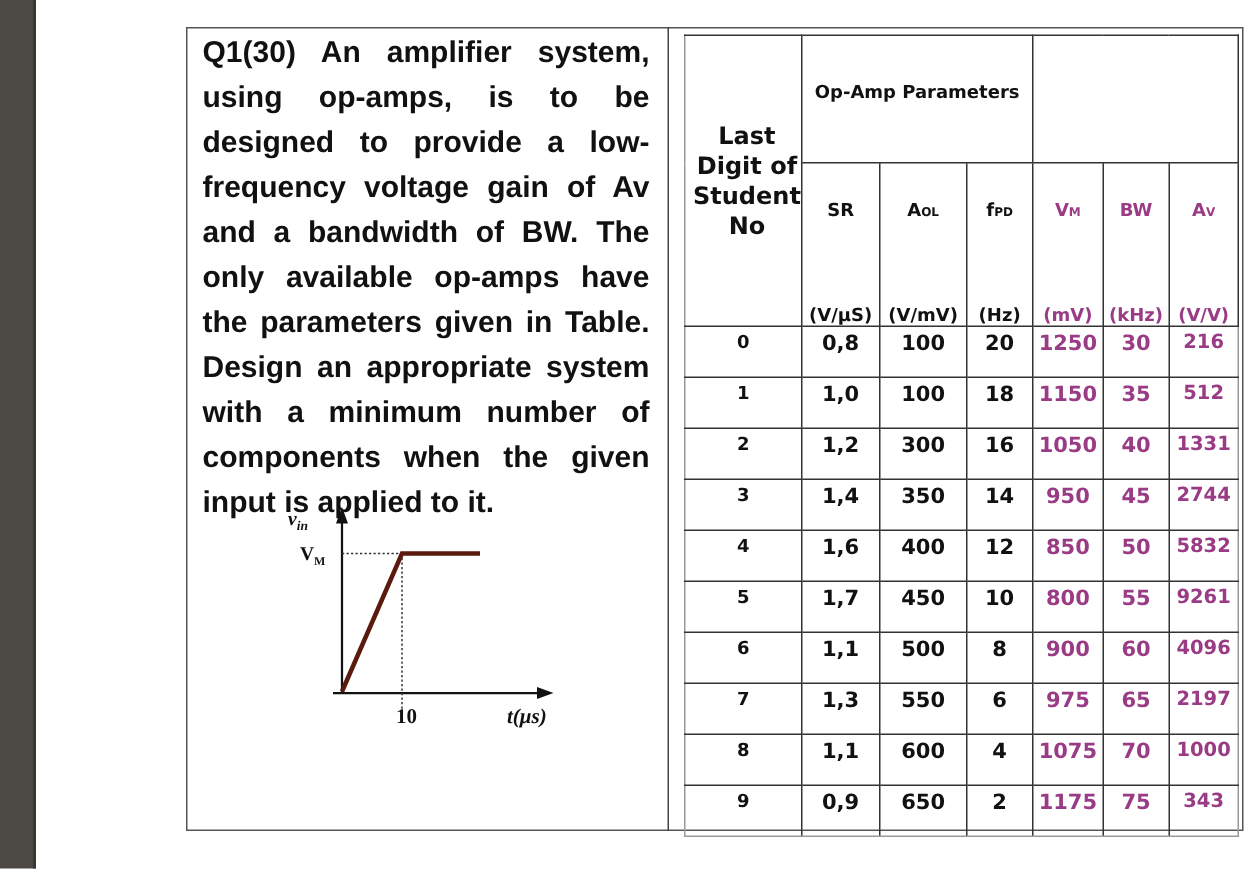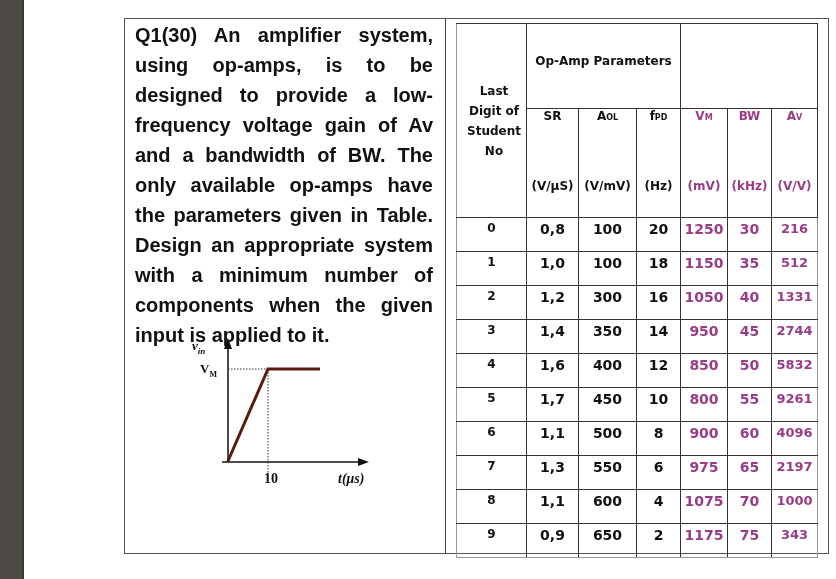--- a/index.html
+++ b/index.html
@@ -55,26 +55,26 @@
     table.params td, table.params th {
       border: 1.5px solid #333;
       padding: 0;
       text-align: center;
       font-weight: bold;
       color: #111;
     }
     .hdr-group { height: 74px; font-size: 12px; vertical-align: middle; padding-bottom: 10px !important; }
     .hdr-empty { }
     .hdr-digit {
-      text-align: right; font-size: 12px; line-height: 20px;
+      text-align: right; font-size: 16px; line-height: 20px;
       padding-left: 5px !important; vertical-align: middle;
       border-left: 1px solid #999 !important;
     }
     .hdr-sub { height: 108px; font-size: 12px; vertical-align: top; }
-    .hdr-sub .name { display: block; font-size: 12px; }
+    .hdr-sub .name { display: block; margin-top: 24px; font-size: 12px; }
     .hdr-sub .unit { display: block; margin-top: 56px; font-size: 12px; }
     .hdr-sub sub { font-size: 8px; vertical-align: baseline; }
     .purple { color: #9a3b86 !important; }
     tbody td { height: 33px; font-size: 14px; vertical-align: top; }
     tbody td span { display: block; margin-top: 3px; }
     td.digit { font-size: 12px; border-left: 1px solid #999 !important; border-color: #999 #333 #999 #999; }
     td.av { font-size: 13px; border-right: 1px solid #999 !important; }
     tbody tr:last-child td { border-bottom: 1px solid #999; }
   </style>
 </head>

